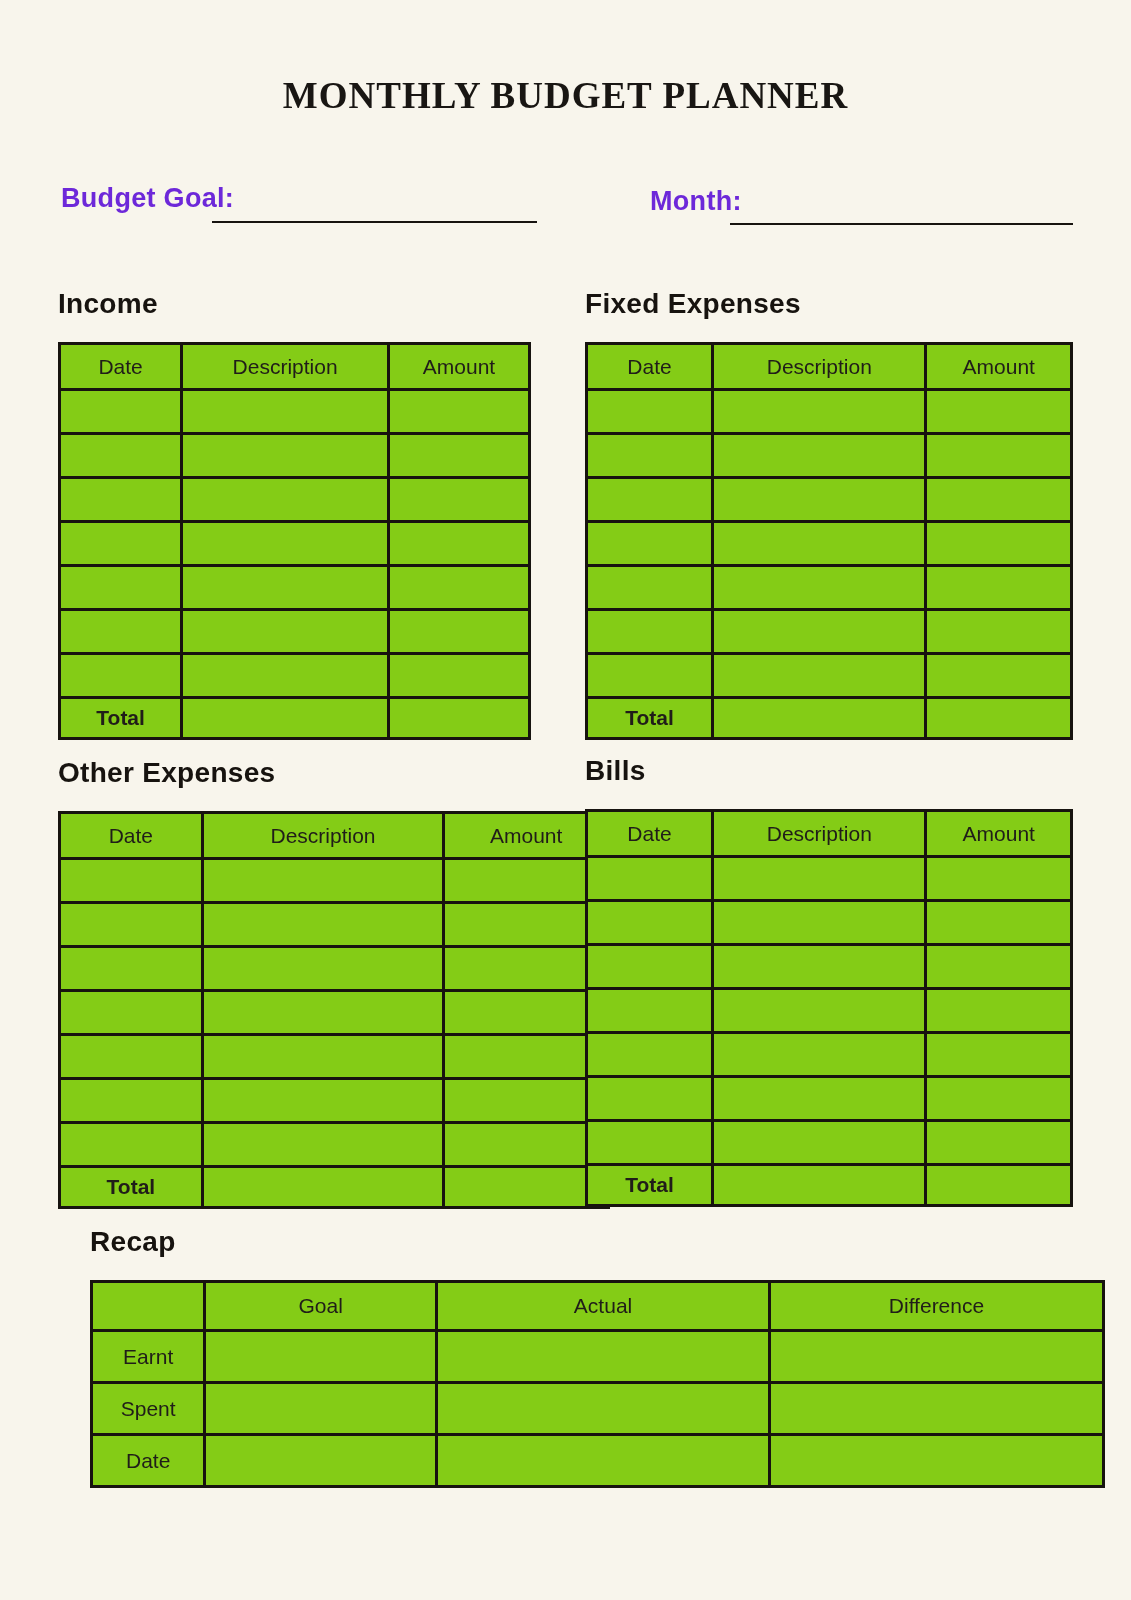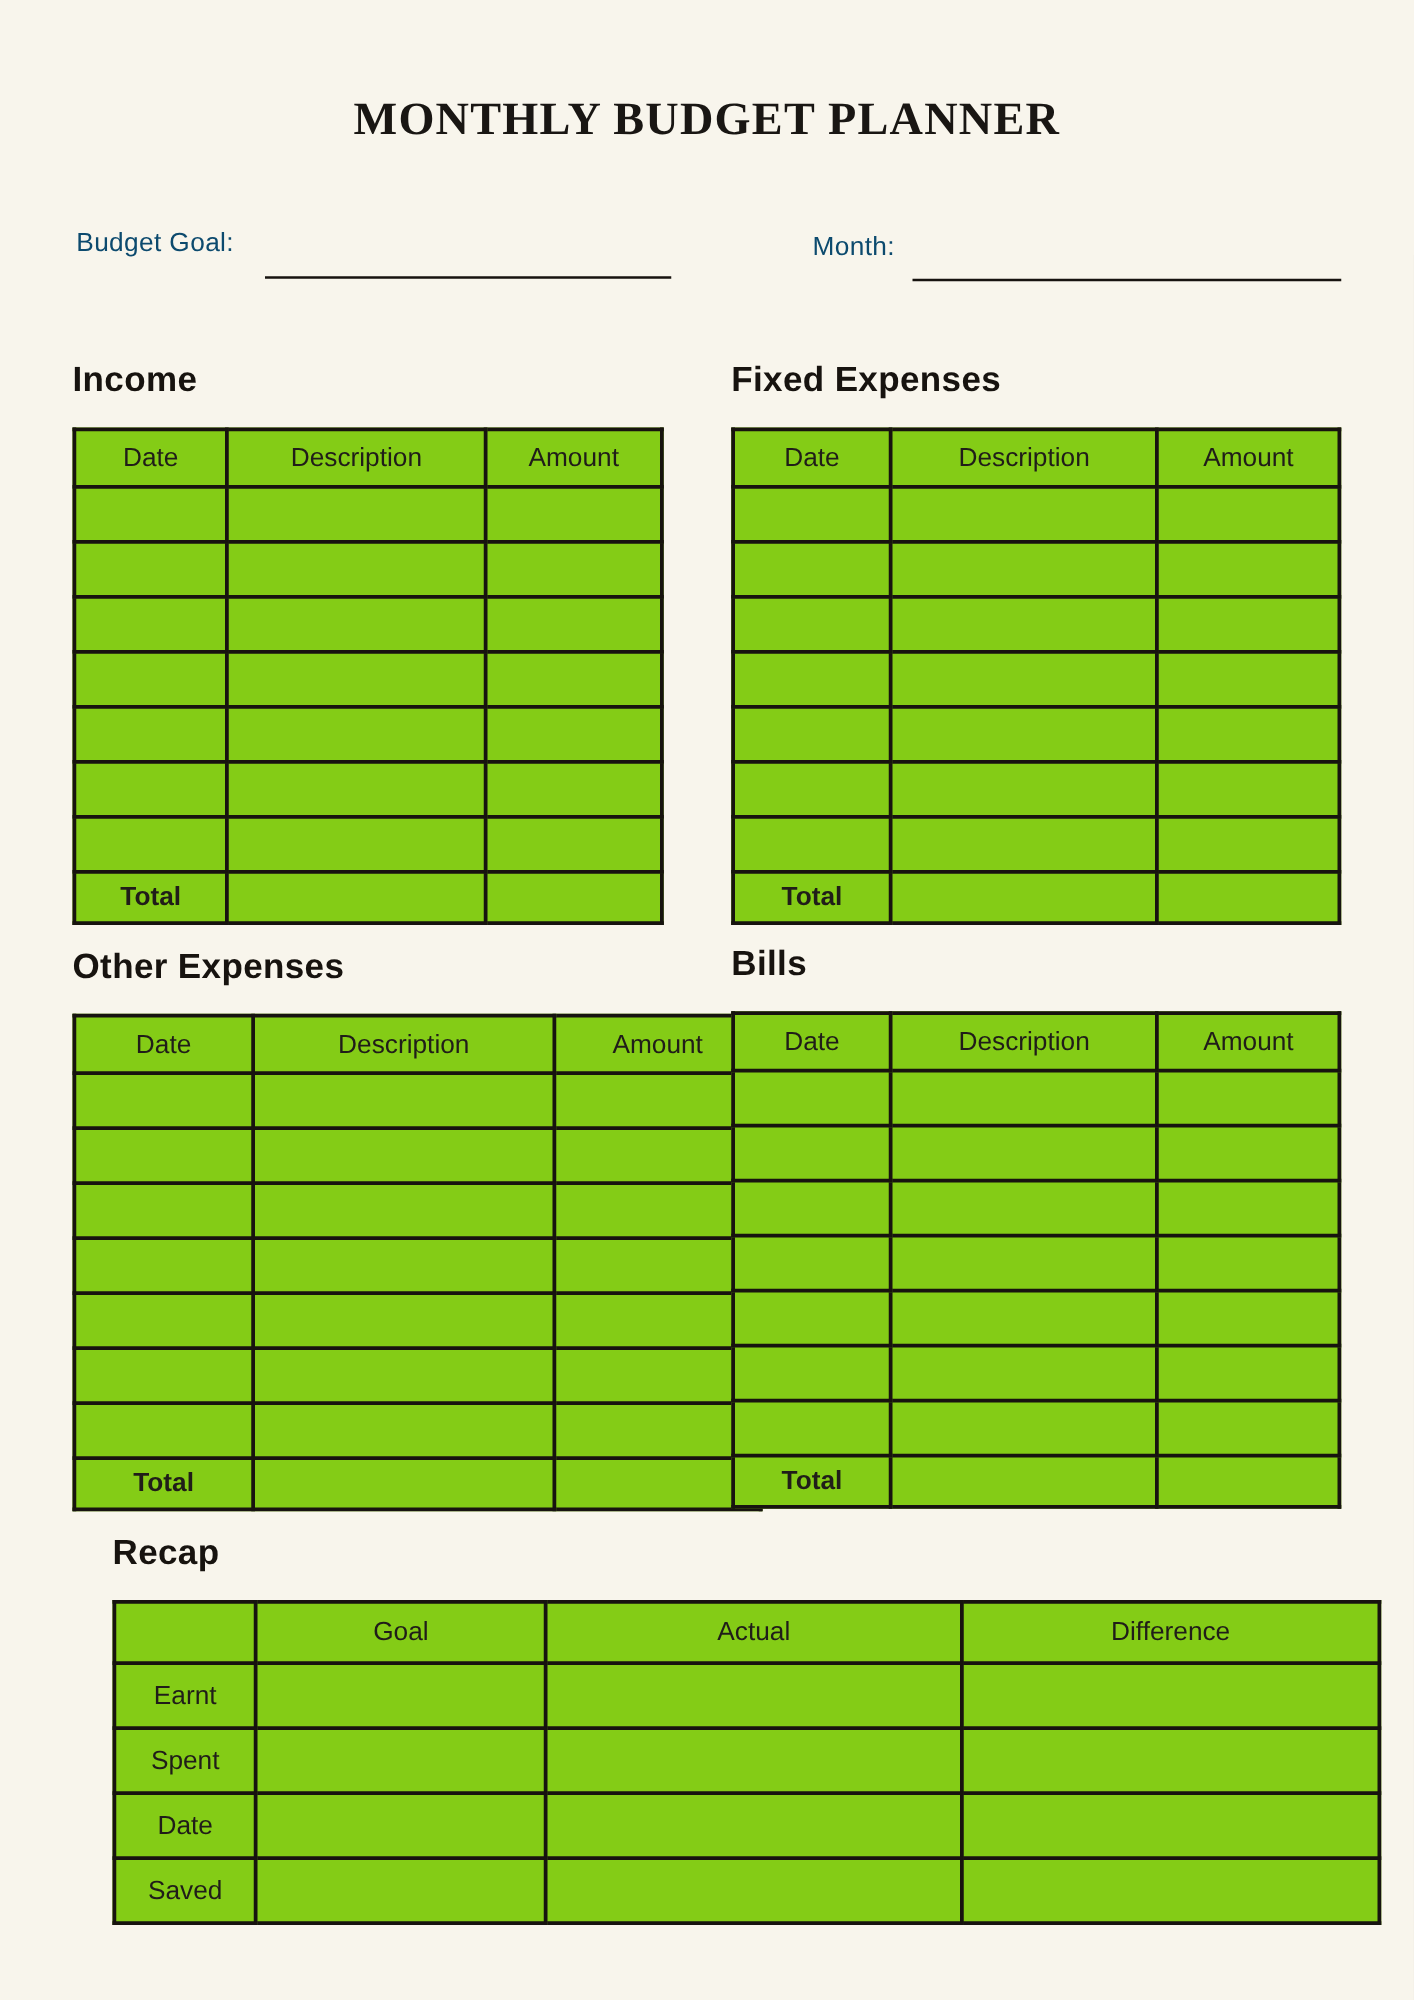--- a/index.html
+++ b/index.html
@@ -22,23 +22,23 @@
     margin:0;
     text-align:center;
     font-family:"Liberation Serif","DejaVu Serif",serif;
     font-weight:bold;
     font-size:37px;
     letter-spacing:1px;
     color:#191613;
   }
   .field-label{
     position:absolute;
-    font-size:21px;
-    font-weight:normal;
-    color:#0c4a6e;
+    font-size:27px;
+    font-weight:bold;
+    color:#6d28d9;
     letter-spacing:0.3px;
   }
   .label-budget-goal{left:61px;top:183px;}
   .label-month{left:650px;top:186px;}
   .field-line{
     position:absolute;
     height:0;
     border-bottom:2px solid #17130f;
   }
   .line-budget-goal{left:212px;top:221px;width:325px;}
@@ -359,24 +359,18 @@
               <td></td>
               <td></td>
               <td></td>
             </tr>
             <tr>
               <td>Date</td>
               <td></td>
               <td></td>
               <td></td>
             </tr>
-            <tr>
-              <td>Saved</td>
-              <td></td>
-              <td></td>
-              <td></td>
-            </tr>
           </tbody>
         </table>
       </div>
     </div>
 
 </div>
 
 </body></html>

